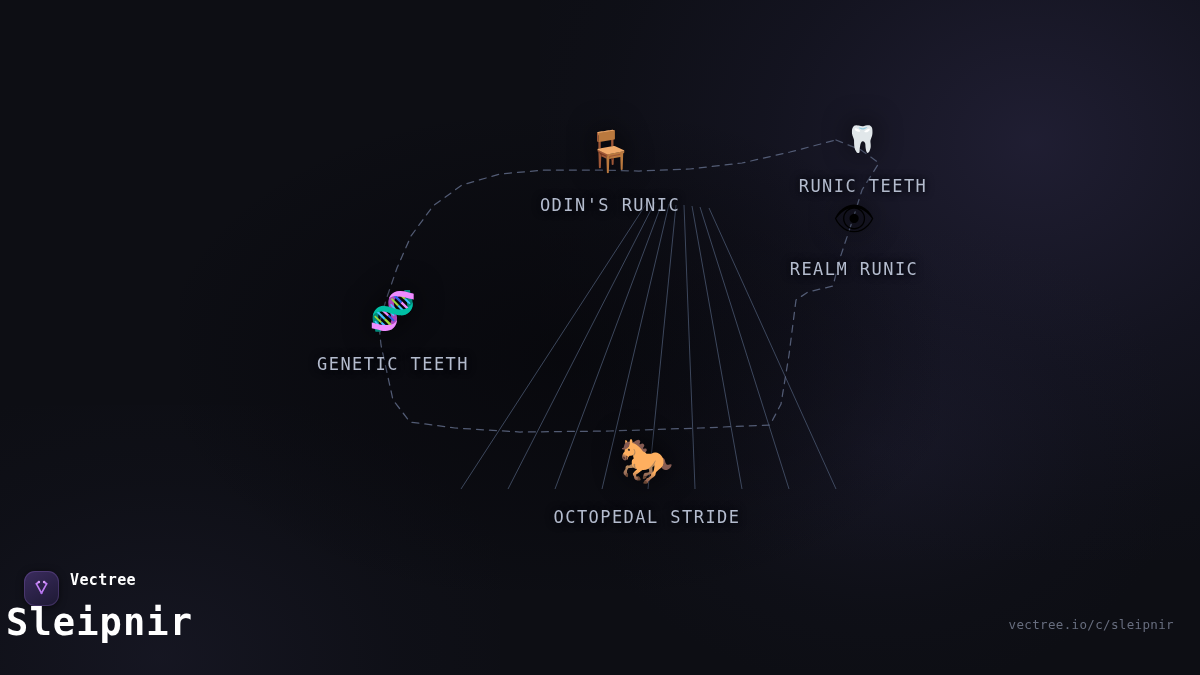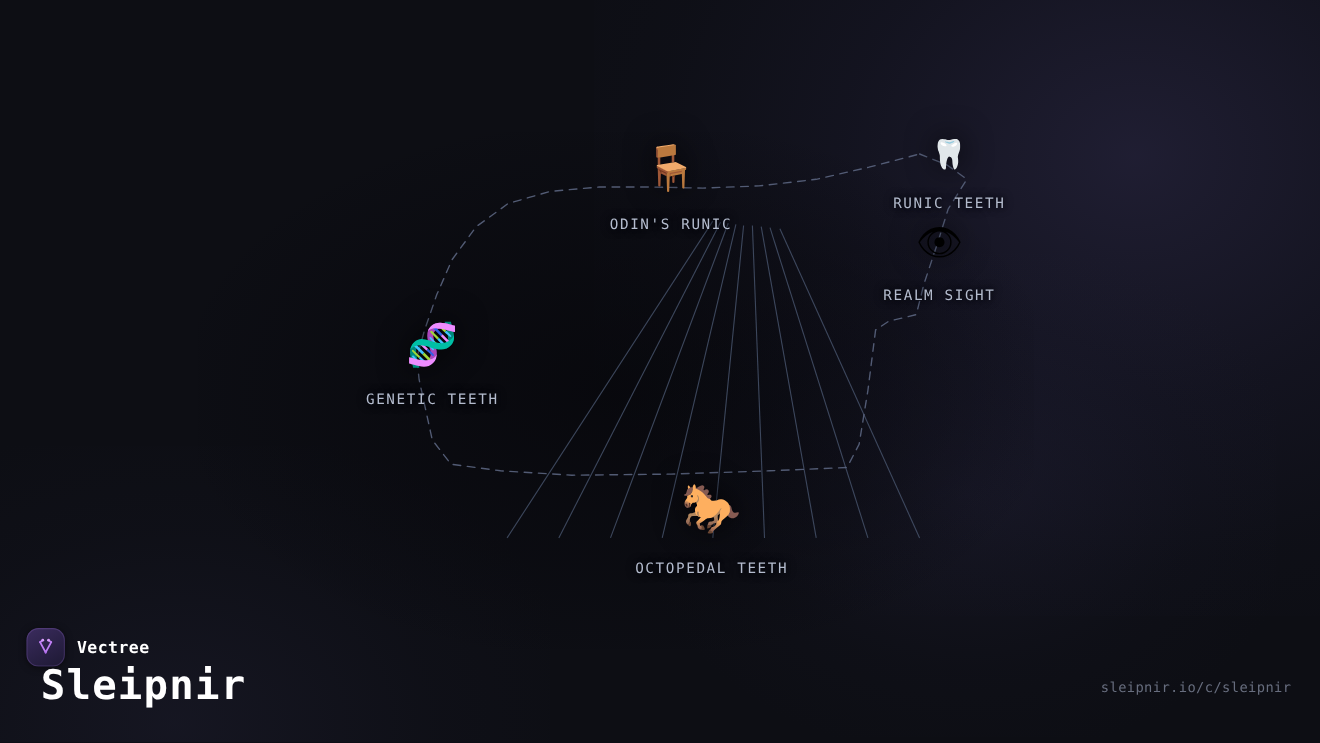--- a/index.html
+++ b/index.html
@@ -85,41 +85,40 @@
   }
   .node-emoji {
     font-family: "DejaVu Sans", sans-serif;
     line-height: 1;
     display: block;
     filter: drop-shadow(0 0 14px rgba(0,0,0,0.85));
   }
   .node-label {
     margin-top: 24px;
     font-family: "DejaVu Sans Mono", "Liberation Mono", monospace;
-    font-size: 13px;
+    font-size: 17px;
     letter-spacing: 1.45px;
     color: #b4bcce;
     white-space: nowrap;
     text-shadow: 0 0 9px rgba(10,11,17,0.98), 0 0 4px rgba(10,11,17,1);
   }
 
   
   #footer {
     position: absolute;
     left: 0;
     bottom: 0;
     width: 1200px;
     height: 120px;
   }
   #brand-row {
     position: absolute;
     left: 24px;
     top: 16px;
     display: flex;
-    align-items: center;
     gap: 11px;
   }
   #brand-mark {
     width: 35px;
     height: 35px;
     border-radius: 11px;
     background: linear-gradient(150deg, #3b2c5e 0%, #2a2146 55%, #1d1933 100%);
     box-shadow: inset 0 0 0 1px rgba(150,110,210,0.26),
                 0 1px 7px rgba(0,0,0,0.55);
     display: flex;
@@ -128,21 +127,21 @@
   }
   #brand-name {
     font-family: "DejaVu Sans Mono", "Liberation Mono", monospace;
     font-size: 15px;
     font-weight: bold;
     color: #ffffff;
     letter-spacing: 0.4px;
   }
   #page-title {
     position: absolute;
-    left: 37px;
+    left: 6px;
     top: 48px;
     font-family: "DejaVu Sans Mono", "Liberation Mono", monospace;
     font-size: 37px;
     font-weight: bold;
     color: #ffffff;
     letter-spacing: 1.1px;
     margin: 0;
     line-height: 1.1;
   }
   #footer-url {
@@ -184,29 +183,29 @@
       <div class="node" style="left: 610px; top: 173px;">
         <span class="node-emoji" style="font-size: 40px;">🪑</span>
         <span class="node-label">ODIN'S RUNIC</span>
       </div>
       <div class="node" style="left: 863px; top: 161px;">
         <span class="node-emoji" style="font-size: 26px;">🦷</span>
         <span class="node-label">RUNIC TEETH</span>
       </div>
       <div class="node" style="left: 854px; top: 240px;">
         <span class="node-emoji" style="font-size: 34px;">👁</span>
-        <span class="node-label">REALM SIGHT</span>
+        <span class="node-label">REALM RUNIC</span>
       </div>
       <div class="node" style="left: 393px; top: 333px;">
         <span class="node-emoji" style="font-size: 38px;">🧬</span>
         <span class="node-label">GENETIC TEETH</span>
       </div>
       <div class="node" style="left: 647px; top: 483px;">
         <span class="node-emoji" style="font-size: 44px;">🐎</span>
-        <span class="node-label">OCTOPEDAL TEETH</span>
+        <span class="node-label">OCTOPEDAL STRIDE</span>
       </div>
     </div>
 
   <div id="footer">
 
     <div id="brand-row">
       <div id="brand-mark">
         <svg width="21" height="21" viewBox="0 0 24 24" aria-hidden="true">
           <g fill="none" stroke="#c07ef5" stroke-width="1.9" stroke-linecap="round" stroke-linejoin="round">
             <path d="M6.2 6.6 L12 17.2 L17.8 6.6"></path>
@@ -216,16 +215,16 @@
           <circle cx="9.0" cy="4.5" r="1.45" fill="#d79dfb"></circle>
           <circle cx="15.0" cy="4.5" r="1.45" fill="#d79dfb"></circle>
           <circle cx="12" cy="17.4" r="1.15" fill="#b06bee"></circle>
         </svg>
       </div>
       <span id="brand-name">Vectree</span>
     </div>
 
     <h1 id="page-title">Sleipnir</h1>
 
-    <span id="footer-url">sleipnir.io/c/sleipnir</span>
+    <span id="footer-url">vectree.io/c/sleipnir</span>
   </div>
 
 </div>
 
 </body></html>

